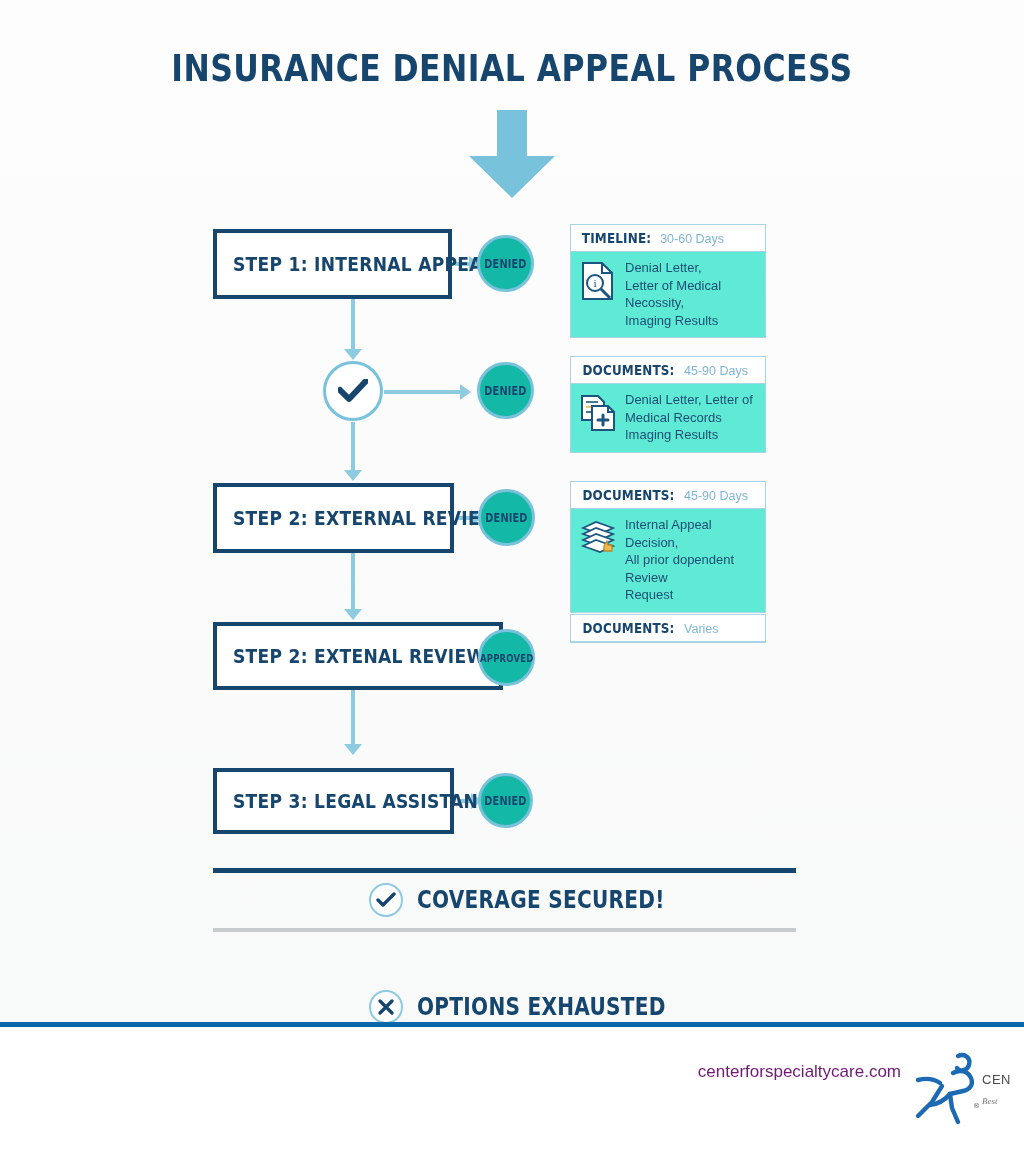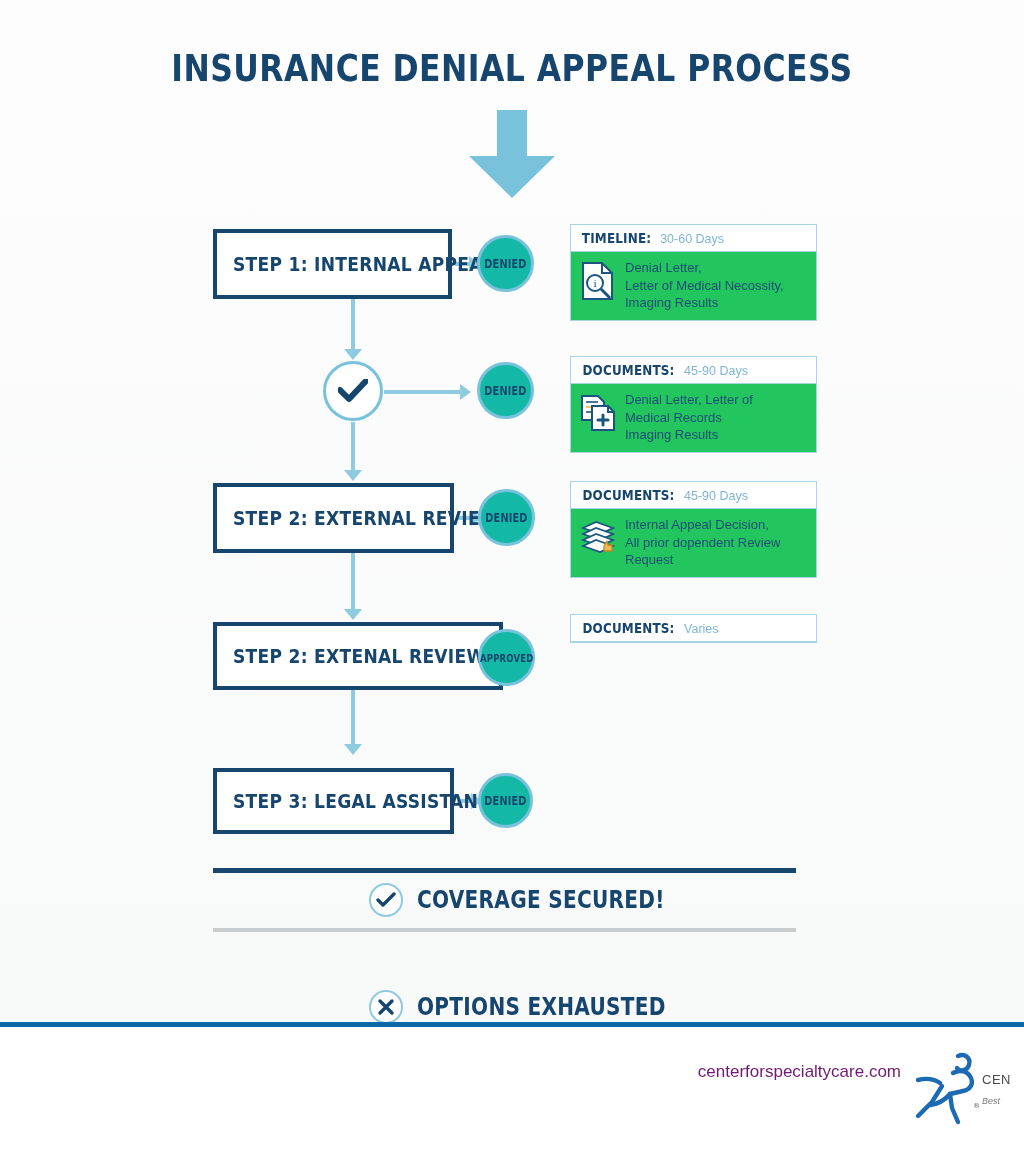--- a/index.html
+++ b/index.html
@@ -77,23 +77,23 @@
   }
   .arrowhead-right {
     position:absolute; width:0; height:0;
     border-top:8px solid transparent; border-bottom:8px solid transparent;
     border-left:11px solid #8ecae0;
   }
 
   
   .card {
     position:absolute;
-    width:247px;
+    width:196px;
     border:1px solid #a9d4e5;
-    background:#22c55e;
+    background:#5eead4;
   }
   .card-head {
     border-bottom:1px solid #a9d4e5;
     padding:5px 9px 5px 9px;
     display:flex; align-items:baseline; gap:7px;
     background:#fff;
   }
   .card-head .k {
     font-family:"DejaVu Sans Condensed","Liberation Sans Narrow","Liberation Sans",sans-serif;
     font-weight:bold; font-size:14px; color:#16456e; letter-spacing:0.2px;
@@ -122,21 +122,21 @@
   }
 
   
   .footer-bar { position:absolute; left:0; top:1022px; width:1024px; height:5px; background:#0a68ab; }
   .footer { position:absolute; left:0; top:1027px; width:1024px; height:127px; background:#ffffff; }
   .brand { position:absolute; right:123px; top:1060px; text-align:right; }
   .brand .b1 { font-size:22px; font-weight:bold; color:#3a3a3a; letter-spacing:-0.2px; }
   .brand .b2 { font-size:17px; color:#701a75; margin-top:2px; }
   .logo { position:absolute; right:0px; top:1046px; width:118px; height:82px; overflow:hidden; }
   .logo .ltxt1 { position:absolute; left:76px; top:26px; font-size:13px; color:#4a4a4a; letter-spacing:0.5px;}
-  .logo .ltxt2 { position:absolute; left:76px; top:50px; font-size:9px; color:#7a7a7a; font-style:italic;}
+  .logo .ltxt2 { position:absolute; left:76px; top:50px; font-size:9px; color:#7a7a7a; font-style:italic;font-family:Liberation Serif, serif;}
 </style>
 </head>
 <body>
 
 <div class="canvas"></div>
 
 <div class="title">INSURANCE DENIAL APPEAL PROCESS</div>
 
 <div class="top-arrow">
   <svg width="86" height="88" viewBox="0 0 86 88">

